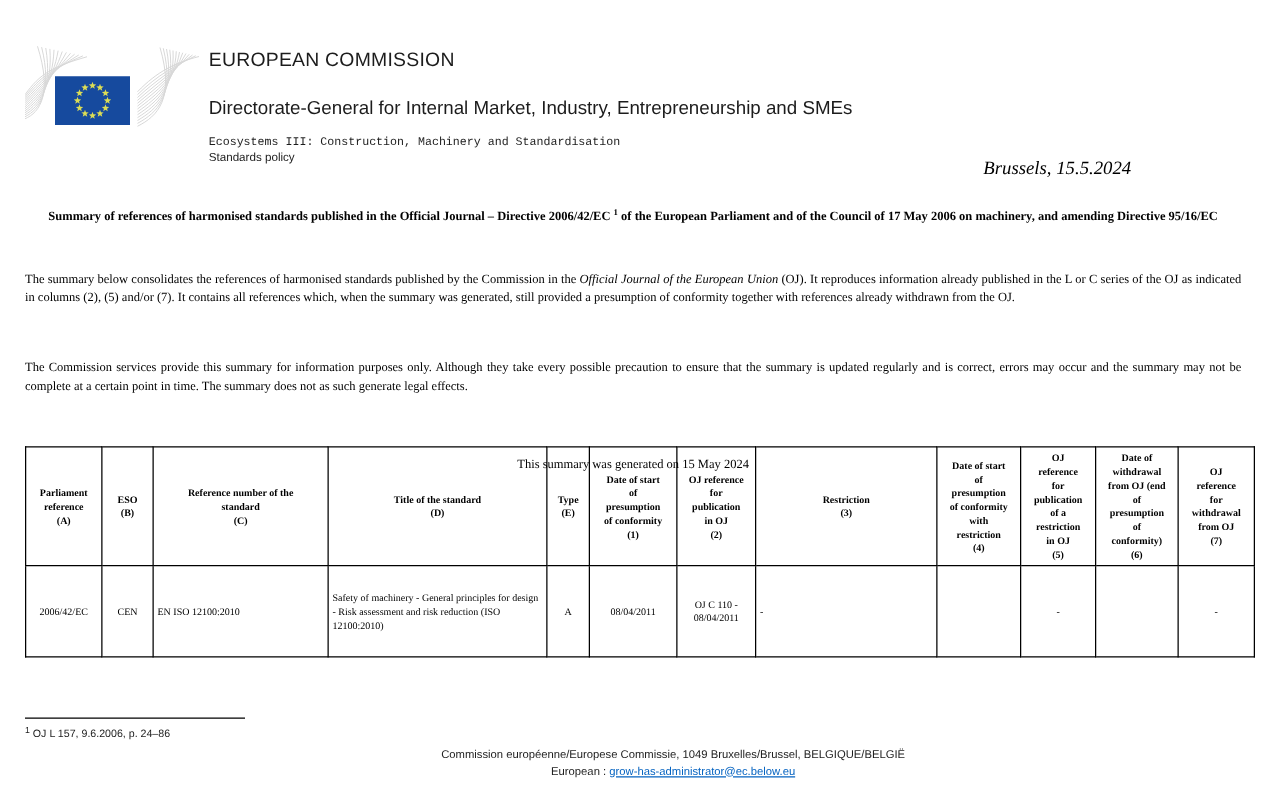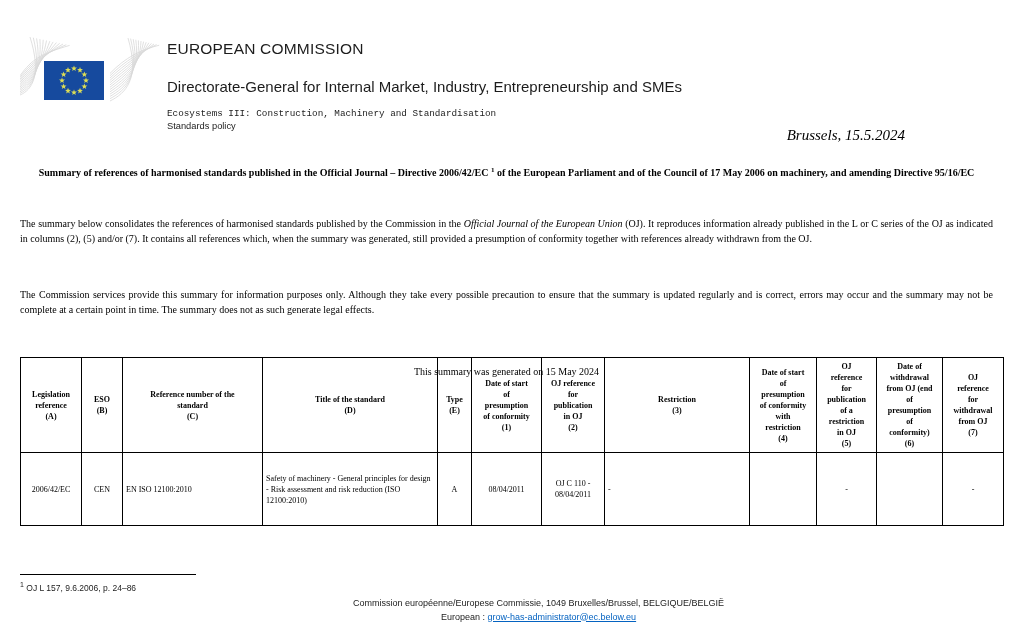--- a/index.html
+++ b/index.html
@@ -130,21 +130,21 @@
         <col style="width:70px">
         <col style="width:63px">
         <col style="width:145px">
       <col style="width:67px">
         <col style="width:60px">
         <col style="width:66px">
         <col style="width:61px">
     </colgroup>
     <thead>
       <tr>
-        <th>Legislation
+        <th>Parliament
 reference
 (A)</th>
         <th>ESO
 (B)</th>
         <th>Reference number of the
 standard
 (C)</th>
         <th>Title of the standard
 (D)</th>
         <th>Type

